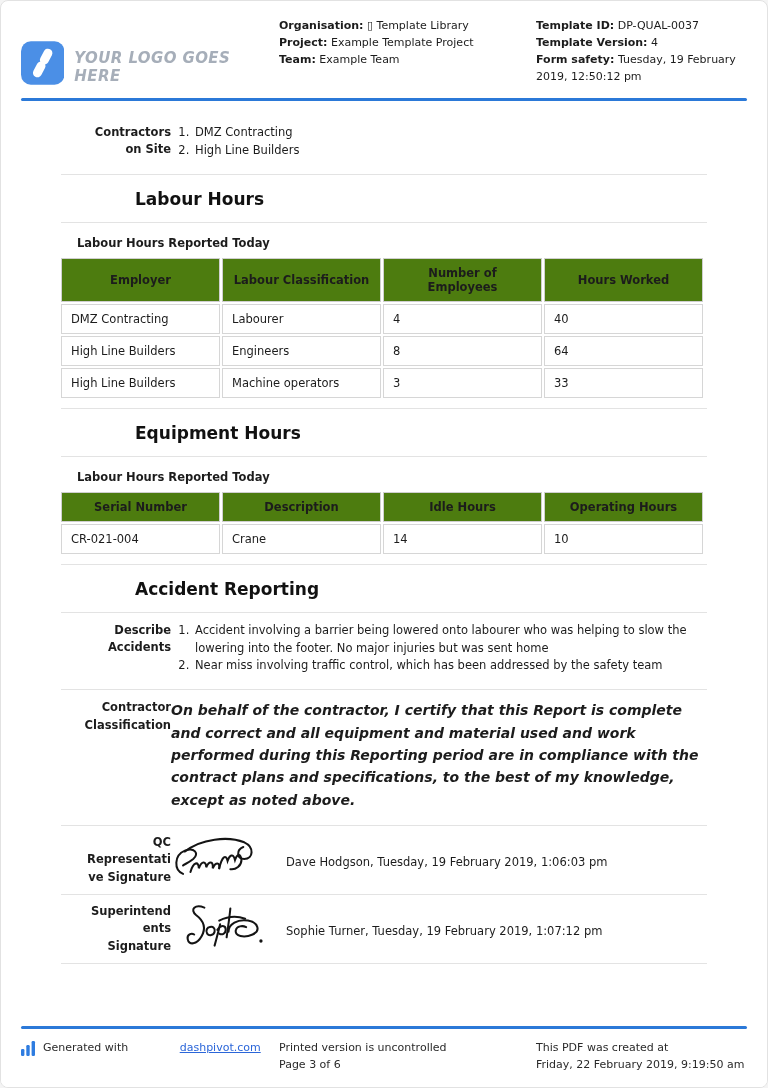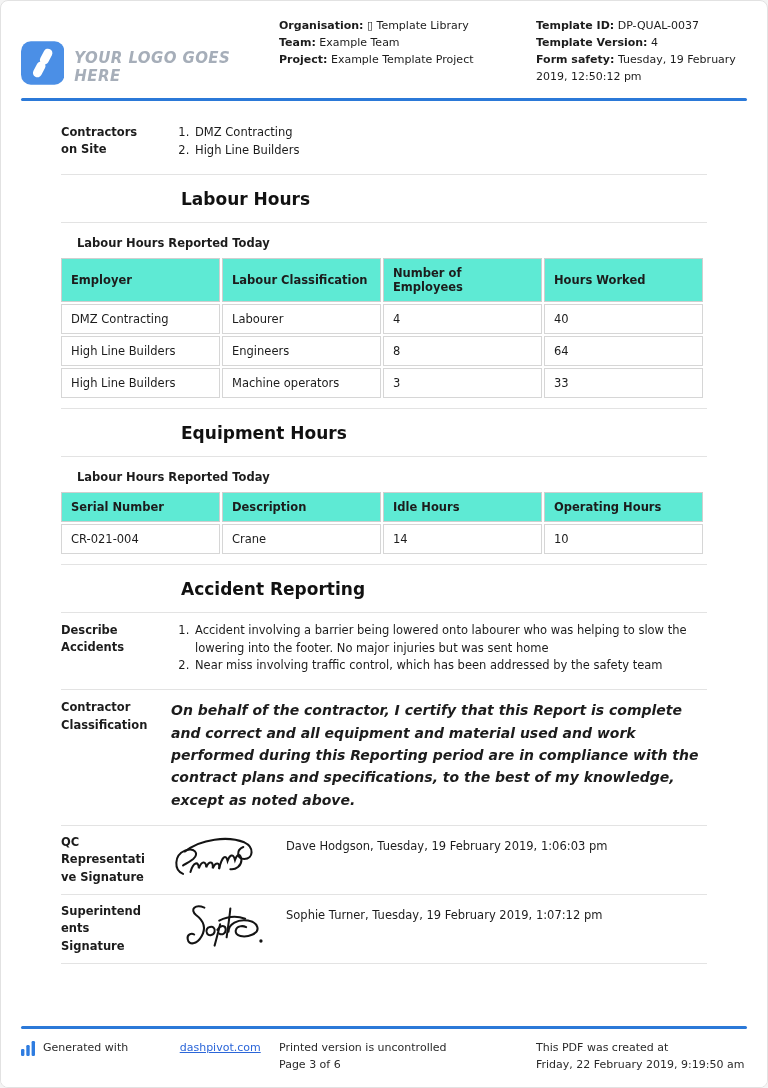--- a/index.html
+++ b/index.html
@@ -12,33 +12,33 @@
   .header{display:grid;grid-template-columns:258px 257px 1fr;padding:16px 20px 0 20px;}
   .logo-wrap{display:flex;align-items:flex-end;gap:10px;}
   .logo-text{font-size:15px;font-style:italic;font-weight:bold;color:#a6aeb9;letter-spacing:.4px;}
   .meta{font-size:11px;line-height:1.55;}
   .meta .lab{font-weight:bold;}
   .meta .val{font-weight:normal;}
   .blue-rule{height:3px;background:#2b79d8;margin:13px 20px 0 20px;border-radius:2px;}
   
   .content{padding:14px 60px 0 60px;}
   .field-row{display:grid;grid-template-columns:110px 1fr;padding:9px 0 14px 0;}
-  .field-label{font-weight:bold;font-size:11.5px;line-height:1.5;white-space:pre-line;}
+  .field-label{font-weight:bold;font-size:11.5px;line-height:1.5;white-space:pre-line;text-align:right;}
   ol.value-list{margin:0;padding-left:22px;font-size:11.5px;line-height:1.55;}
   ol.value-list li{padding-left:2px;}
   hr.div{border:none;border-top:1px solid #e3e3e3;margin:0;}
-  .section-title{font-size:17px;font-weight:bold;margin:14px 0 13px 120px;color:#111;}
+  .section-title{font-size:17px;font-weight:bold;margin:14px 0 13px 74px;color:#111;}
   .table-label{font-weight:bold;font-size:11.5px;margin:13px 0 6px 16px;}
   table.data{width:100%;border-collapse:separate;border-spacing:2px;font-size:11.5px;table-layout:fixed;margin:0 -2px 8px -2px;}
-  table.data th{background:#5eead4;text-align:left;font-weight:bold;padding:7px 9px;border:1px solid #cfcfcf;}
+  table.data th{background:#4d7c0f;text-align:center;font-weight:bold;padding:7px 9px;border:1px solid #cfcfcf;}
   table.data td{padding:7px 9px;border:1px solid #d6d6d6;background:#fff;}
   .cert-text{font-weight:bold;font-size:14px;line-height:1.6;font-style:italic;}
   .sig-row{display:grid;grid-template-columns:110px 115px 1fr;align-items:start;padding:8px 0 8px 0;}
   .sig-svg{width:102px;height:54px;display:block;margin-top:-2px;}
-  .sig-text{font-size:11.5px;padding-top:5px;}
+  .sig-text{font-size:11.5px;padding-top:5px;margin-top:16px;}
   
   .footer{position:absolute;left:0;right:0;bottom:0;padding-bottom:14px;background:#fff;}
   .footer-rule{height:3px;background:#2b79d8;margin:0 20px 10px 20px;border-radius:2px;}
   .footer-grid{display:grid;grid-template-columns:258px 257px 1fr;padding:0 20px;font-size:11px;line-height:1.55;color:#2a2a2a;}
   .footer-left{display:flex;align-items:flex-start;gap:7px;}
   a.link{color:#2b66d9;text-decoration:underline;cursor:pointer;margin-left:48px;}
 </style>
 </head>
 <body>
 
@@ -53,26 +53,26 @@
       </svg>
       <span class="logo-text">YOUR LOGO GOES HERE</span>
     </div>
     <div class="meta">
       <div>
         <span class="lab">Organisation:</span>
         <span class="val">▯</span>
         <span class="val">Template Library</span>
       </div>
       <div>
+        <span class="lab">Project:</span>
+        <span class="val">Example Template Project</span>
+      </div>
+      <div>
         <span class="lab">Team:</span>
         <span class="val">Example Team</span>
-      </div>
-      <div>
-        <span class="lab">Project:</span>
-        <span class="val">Example Template Project</span>
       </div>
     </div>
     <div class="meta">
       <div>
         <span class="lab">Template ID:</span>
         <span class="val">DP-QUAL-0037</span>
       </div>
       <div>
         <span class="lab">Template Version:</span>
         <span class="val">4</span>

